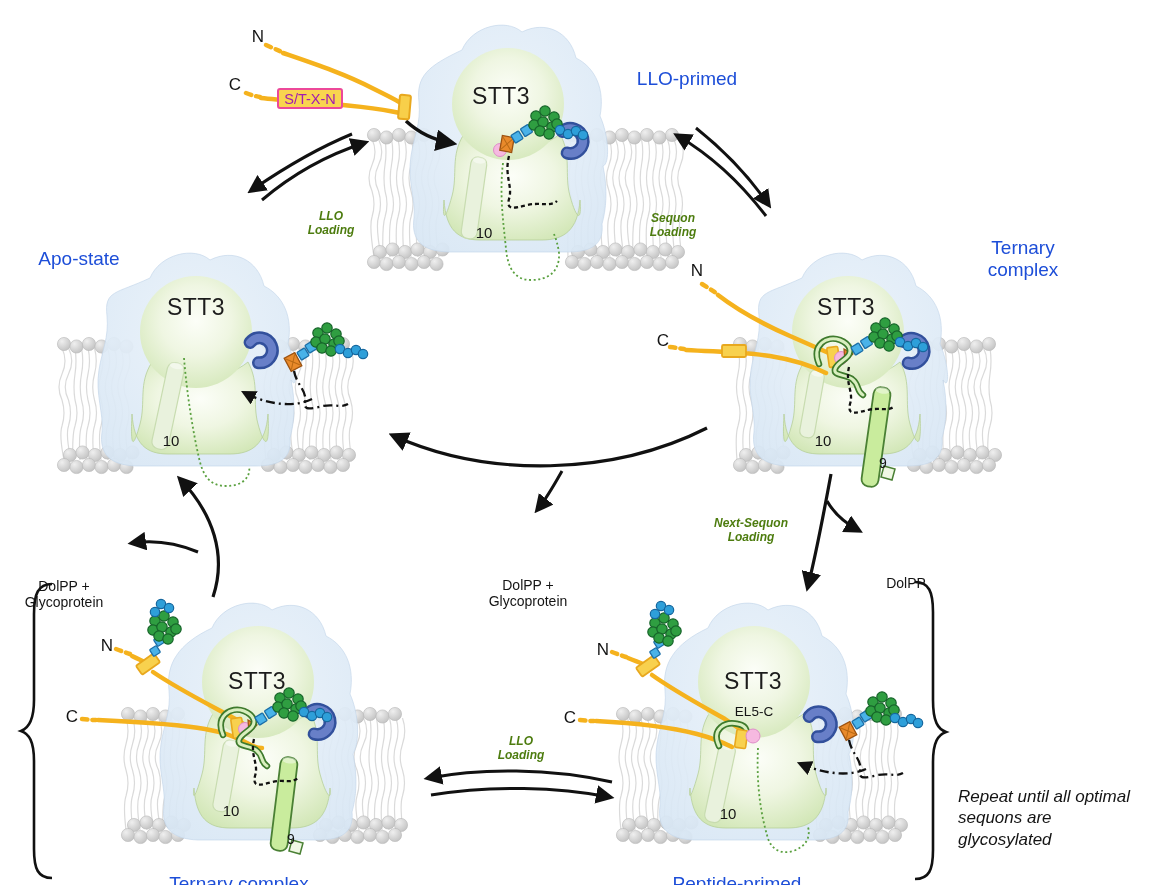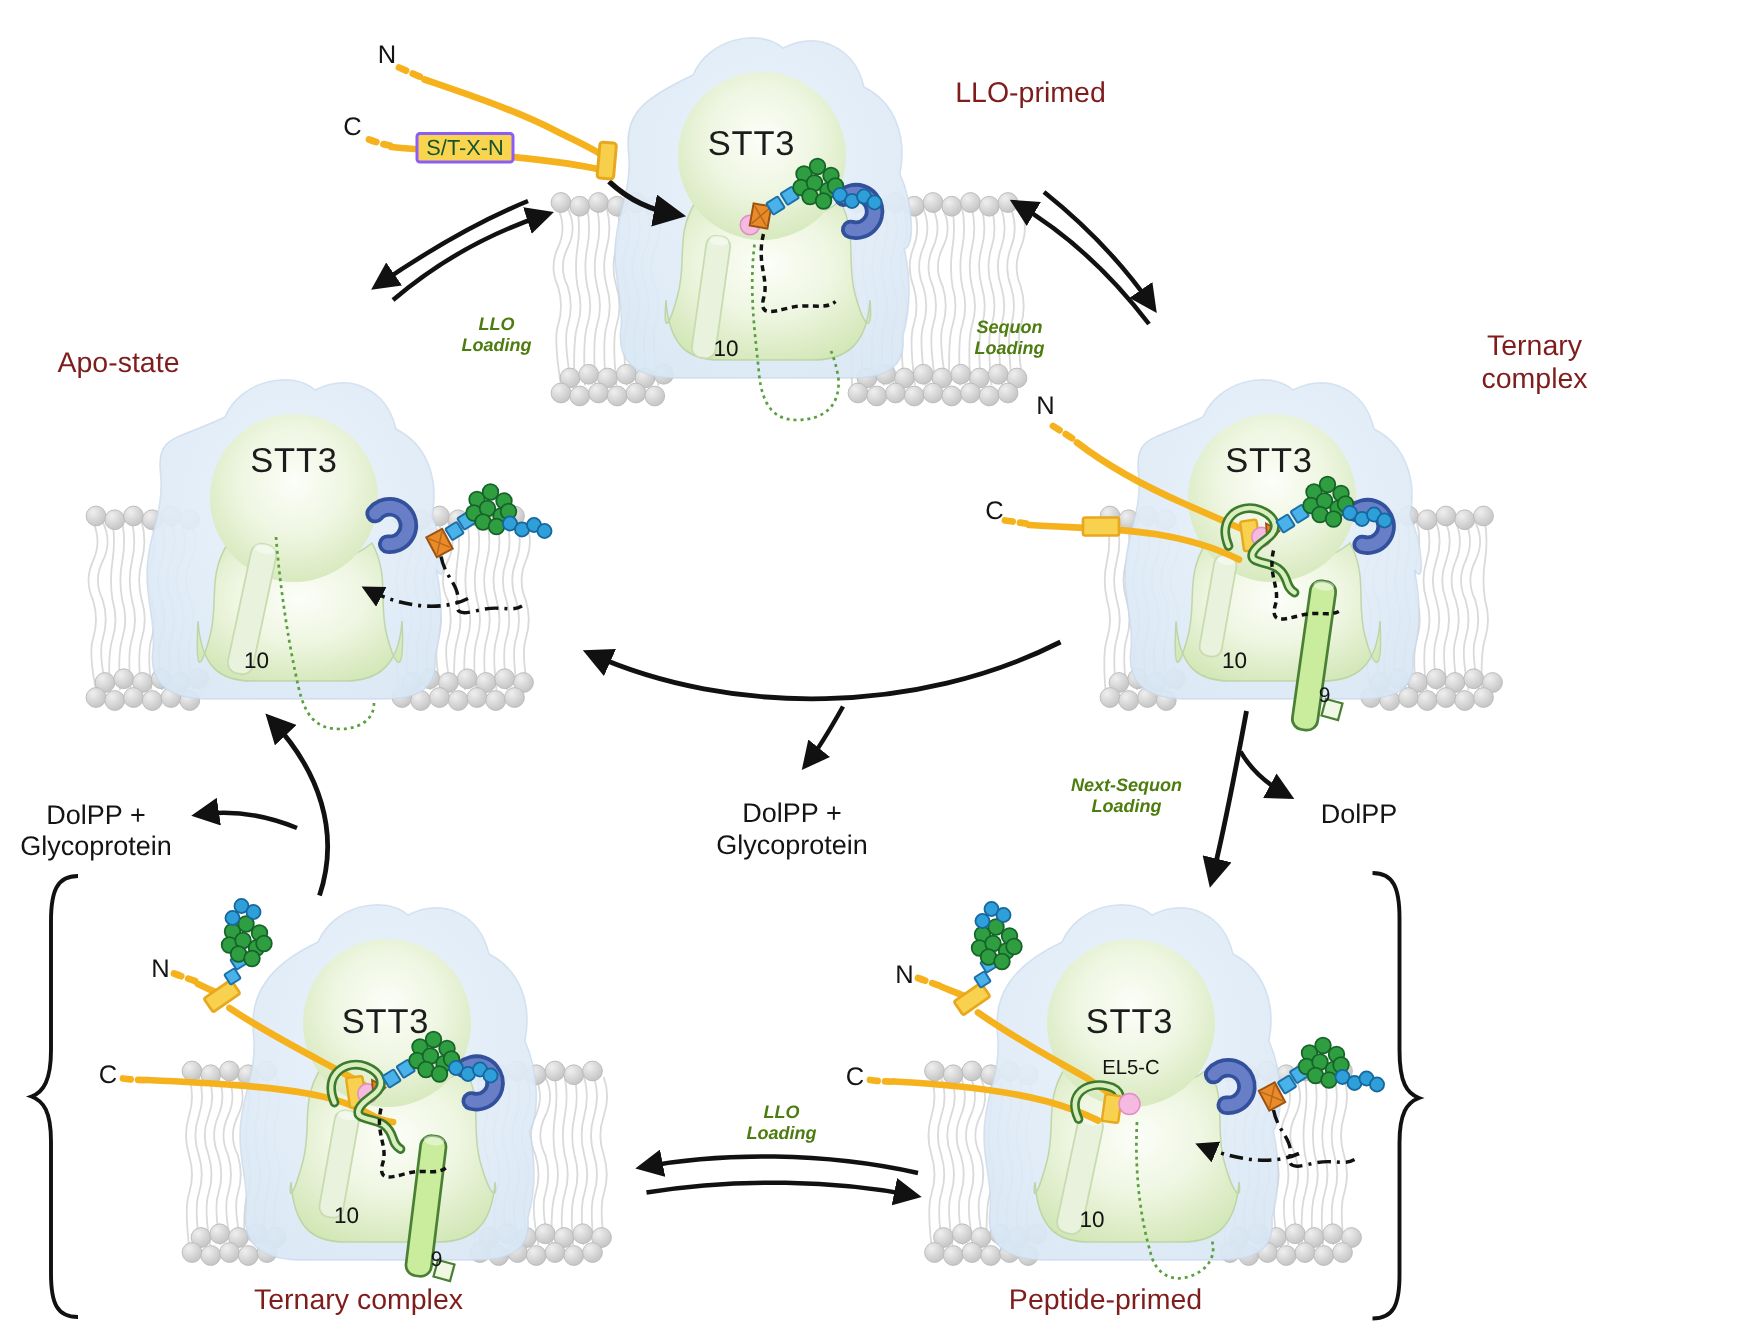--- a/index.html
+++ b/index.html
@@ -1,34 +1,34 @@
 <!DOCTYPE html>
 <html><head>
 <meta charset="utf-8">
 <style>
   html,body{margin:0;padding:0;background:#ffffff;}
   .canvas{position:relative;width:1162px;height:885px;background:#fff;
           font-family:"Liberation Sans", sans-serif;overflow:hidden;}
   #art{position:absolute;left:0;top:0;}
   .lbl{position:absolute;transform:translate(-50%,-50%);white-space:pre-line;
        text-align:center;line-height:1.16;color:#141414;}
-  .state{color:#7f1d1d;font-size:19px;}
+  .state{color:#1d4ed8;font-size:19px;margin-top:16px;}
   .enzyme{font-size:23px;color:#1c1c1c;letter-spacing:.5px;text-align:center;}
   .red{color:#4d7c0f;font-size:12px;font-style:italic;font-weight:bold;}
-  .blk{font-size:18px;}
+  .blk{font-size:14px;margin-top:40px;}
   .term{font-size:17px;}
   .tm{font-size:15px;}
   .tm9{font-size:14px;}
   .el5{font-size:13.5px;}
   .note{position:absolute;transform:none;text-align:left;font-style:italic;
         font-size:17px;line-height:1.25;color:#141414;white-space:pre-line;}
   .motif-box{position:absolute;box-sizing:border-box;width:66px;height:21px;
-        background:#f9d44f;border:2px solid #8b5cf6;border-radius:3px;
+        background:#f9d44f;border:2px solid #ec4899;border-radius:3px;
         display:flex;align-items:center;justify-content:center;
-        font-size:14.5px;color:#14532d;}
+        font-size:14.5px;color:#a21caf;}
 </style>
 </head>
 <body>
 
 <div class="canvas">
   <svg id="art" width="1162" height="885" viewBox="0 0 1162 885">
       <defs>
         <radialGradient id="gsph" cx="35%" cy="30%" r="75%">
           <stop offset="0%" stop-color="#efefef"></stop>
           <stop offset="100%" stop-color="#c3c3c3"></stop>
@@ -781,20 +781,23 @@
 Loading</div>
   <div class="lbl red" style="left:521px;top:749px">LLO
 Loading</div>
 
   <div class="lbl blk" style="left:64px;top:554px">DolPP +
 Glycoprotein</div>
   <div class="lbl blk" style="left:528px;top:553px">DolPP +
 Glycoprotein</div>
   <div class="lbl blk" style="left:906px;top:543px">DolPP</div>
 
+  <div class="note" style="left:958px;top:786px">Repeat until all optimal
+sequons are
+glycosylated</div>
 
   <div class="lbl term" style="left:258px;top:37px">N</div>
   <div class="lbl term" style="left:235px;top:85px">C</div>
   <div class="lbl term" style="left:697px;top:271px">N</div>
   <div class="lbl term" style="left:663px;top:341px">C</div>
   <div class="lbl term" style="left:107px;top:646px">N</div>
   <div class="lbl term" style="left:72px;top:717px">C</div>
   <div class="lbl term" style="left:603px;top:650px">N</div>
   <div class="lbl term" style="left:570px;top:718px">C</div>
 

